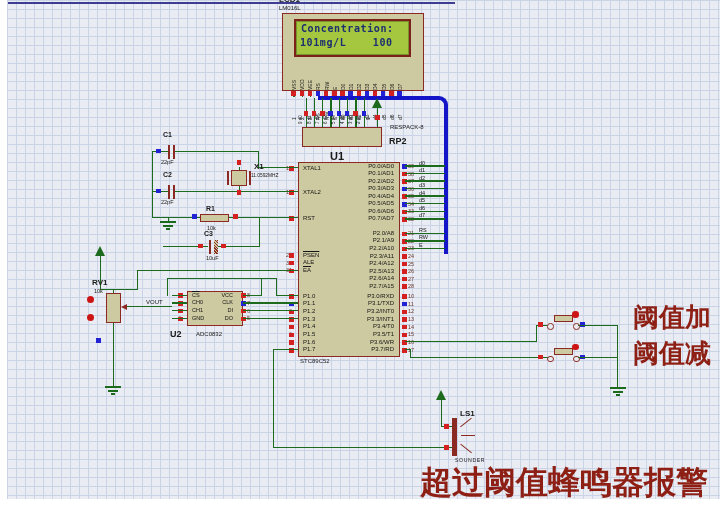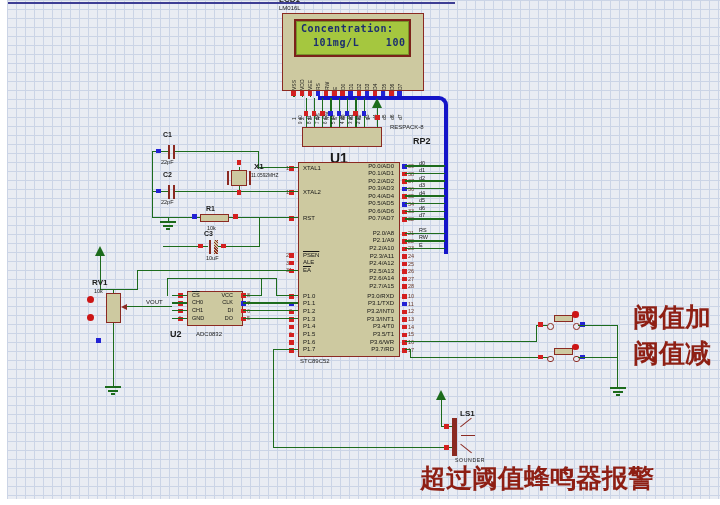--- a/index.html
+++ b/index.html
@@ -93,21 +93,21 @@
 
   <div class="abs margin-strip" style="left:0;top:0;width:7px;height:505px;"></div>
   <div class="abs margin-strip" style="left:0;top:499px;width:720px;height:6px;"></div>
   <div class="topline" style="left:8px;top:2px;width:447px;height:2px;"></div>
 
   <div class="ref" style="left:279px;top:-5px;">LCD1</div>
   <div class="val" style="left:279px;top:5px;font-size:6px;">LM016L</div>
   <div class="comp" style="left:282px;top:13px;width:142px;height:78px;"></div>
   <div class="lcdscreen" style="left:294px;top:19px;width:117px;height:38px;"></div>
   <div class="lcdtext" style="left:301px;top:23px;">Concentration:</div>
-  <div class="lcdtext" style="left:313px;top:37px;">101mg/L    100</div>
+  <div class="lcdtext" style="left:300px;top:37px;">101mg/L    100</div>
 
   <div class="lcdpins" style="left:290px;top:58px;">
 
       <div class="vpin">
         <span class="vt vlbl">VSS</span>
         <i class="stub"></i>
         <i class="sq"></i>
         <span class="vt vnet">1</span>
       </div>
 
@@ -254,23 +254,23 @@
         <i class="sq"></i>
         <span class="vt">2 d7</span>
       </div>
     </div>
   <div class="pwr" style="left:372px;top:98px;"></div>
   <div class="wv" style="left:377px;top:108px;height:19px;"></div>
   <div class="hsq" style="left:375px;top:115px;"></div>
   <span class="vt" style="left:366px;top:102px;height:18px;font-size:4.5px;position:absolute;">1</span>
   <div class="comp" style="left:302px;top:127px;width:80px;height:20px;"></div>
   <div class="val" style="left:390px;top:124px;font-size:6px;">RESPACK-8</div>
-  <div class="ref" style="left:413px;top:136px;font-size:9px;">RP2</div>
-
-  <div class="ref" style="left:330px;top:150px;font-size:14px;">U1</div>
+  <div class="ref" style="left:389px;top:136px;font-size:9px;">RP2</div>
+
+  <div class="ref" style="left:330px;top:150px;font-size:11px;">U1</div>
   <div class="comp" style="left:298px;top:162px;width:102px;height:195px;"></div>
   <div class="val" style="left:300px;top:358px;font-size:6px;">STC89C52</div>
 
   <div class="pingrp lgrp" style="left:298px;top:164px;">
     <div class="prow rh77">
       <span class="num">19</span>
       <i class="sq"></i>
       <span class="lbl">XTAL1</span>
     </div>
   </div>
@@ -770,15 +770,15 @@
 
   <div class="wv" style="left:617px;top:325px;height:62px;"></div>
   <div class="gnd" style="left:610px;top:387px;">
       <i></i>
       <i></i>
       <i></i>
     </div>
 
   <div class="cnote" style="left:633px;top:336px;font-size:26px;">阈值减</div>
   <div class="cnote" style="left:633px;top:300px;font-size:26px;">阈值加</div>
-  <div class="cnote" style="left:420px;top:461px;font-size:26px;">超过阈值蜂鸣器报警</div>
+  <div class="cnote" style="left:420px;top:461px;font-size:32px;">超过阈值蜂鸣器报警</div>
 
 </div>
 
 </body></html>

